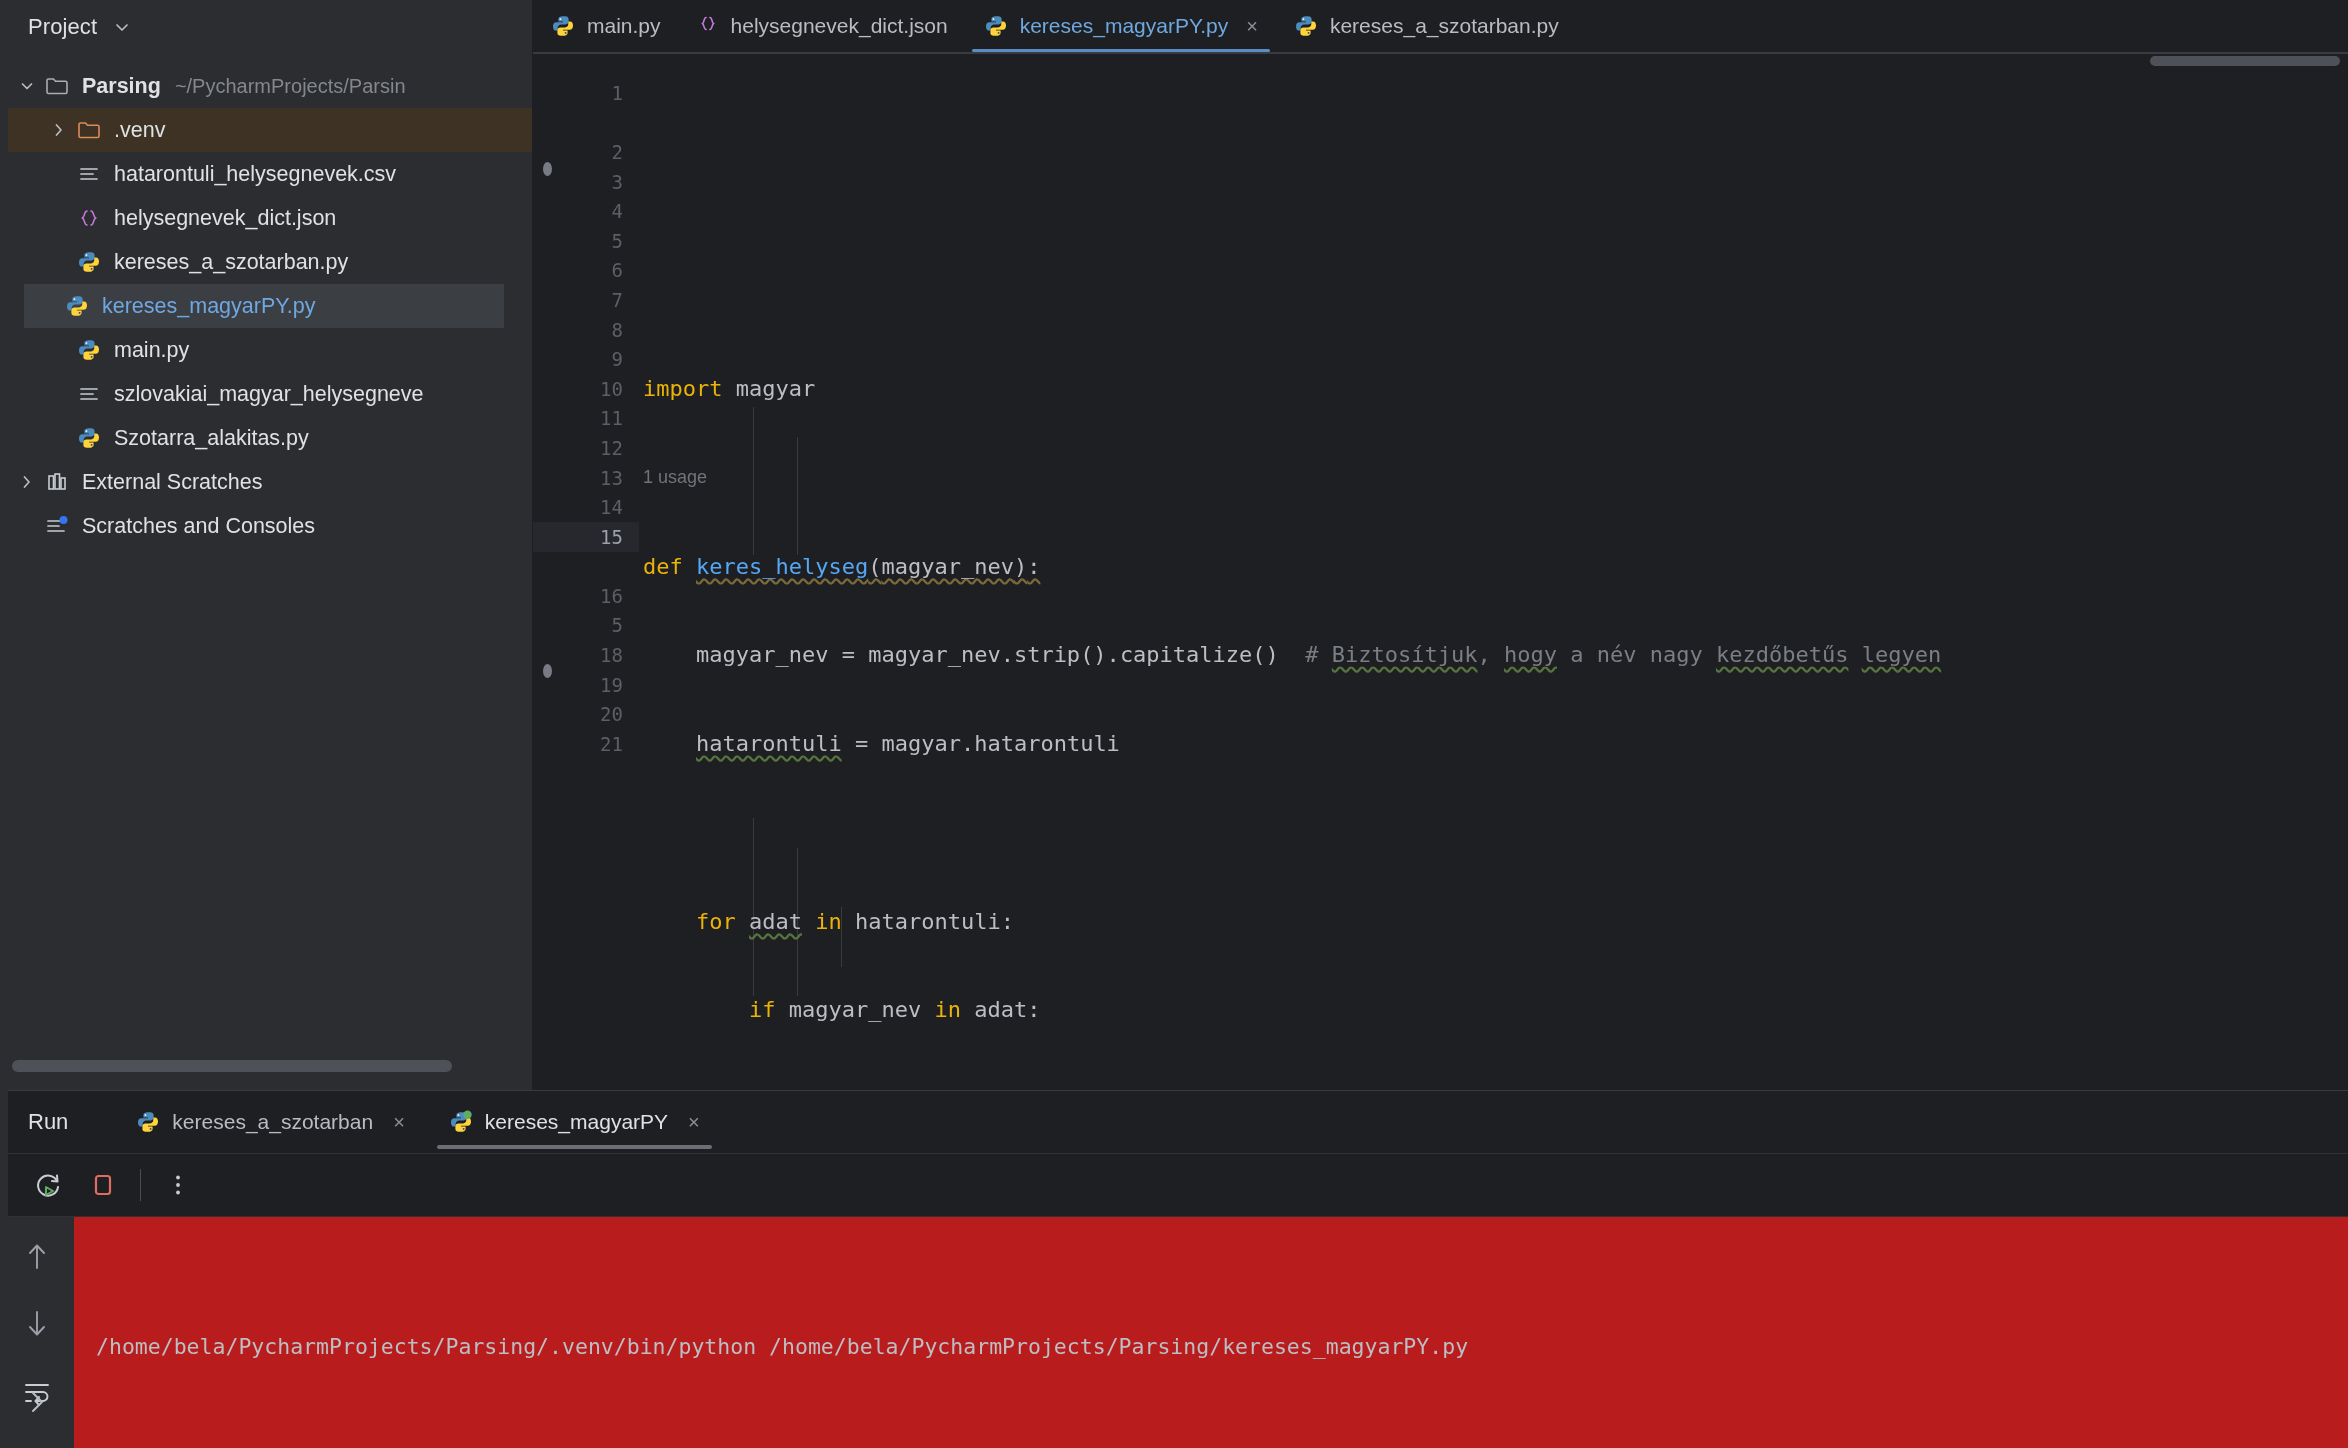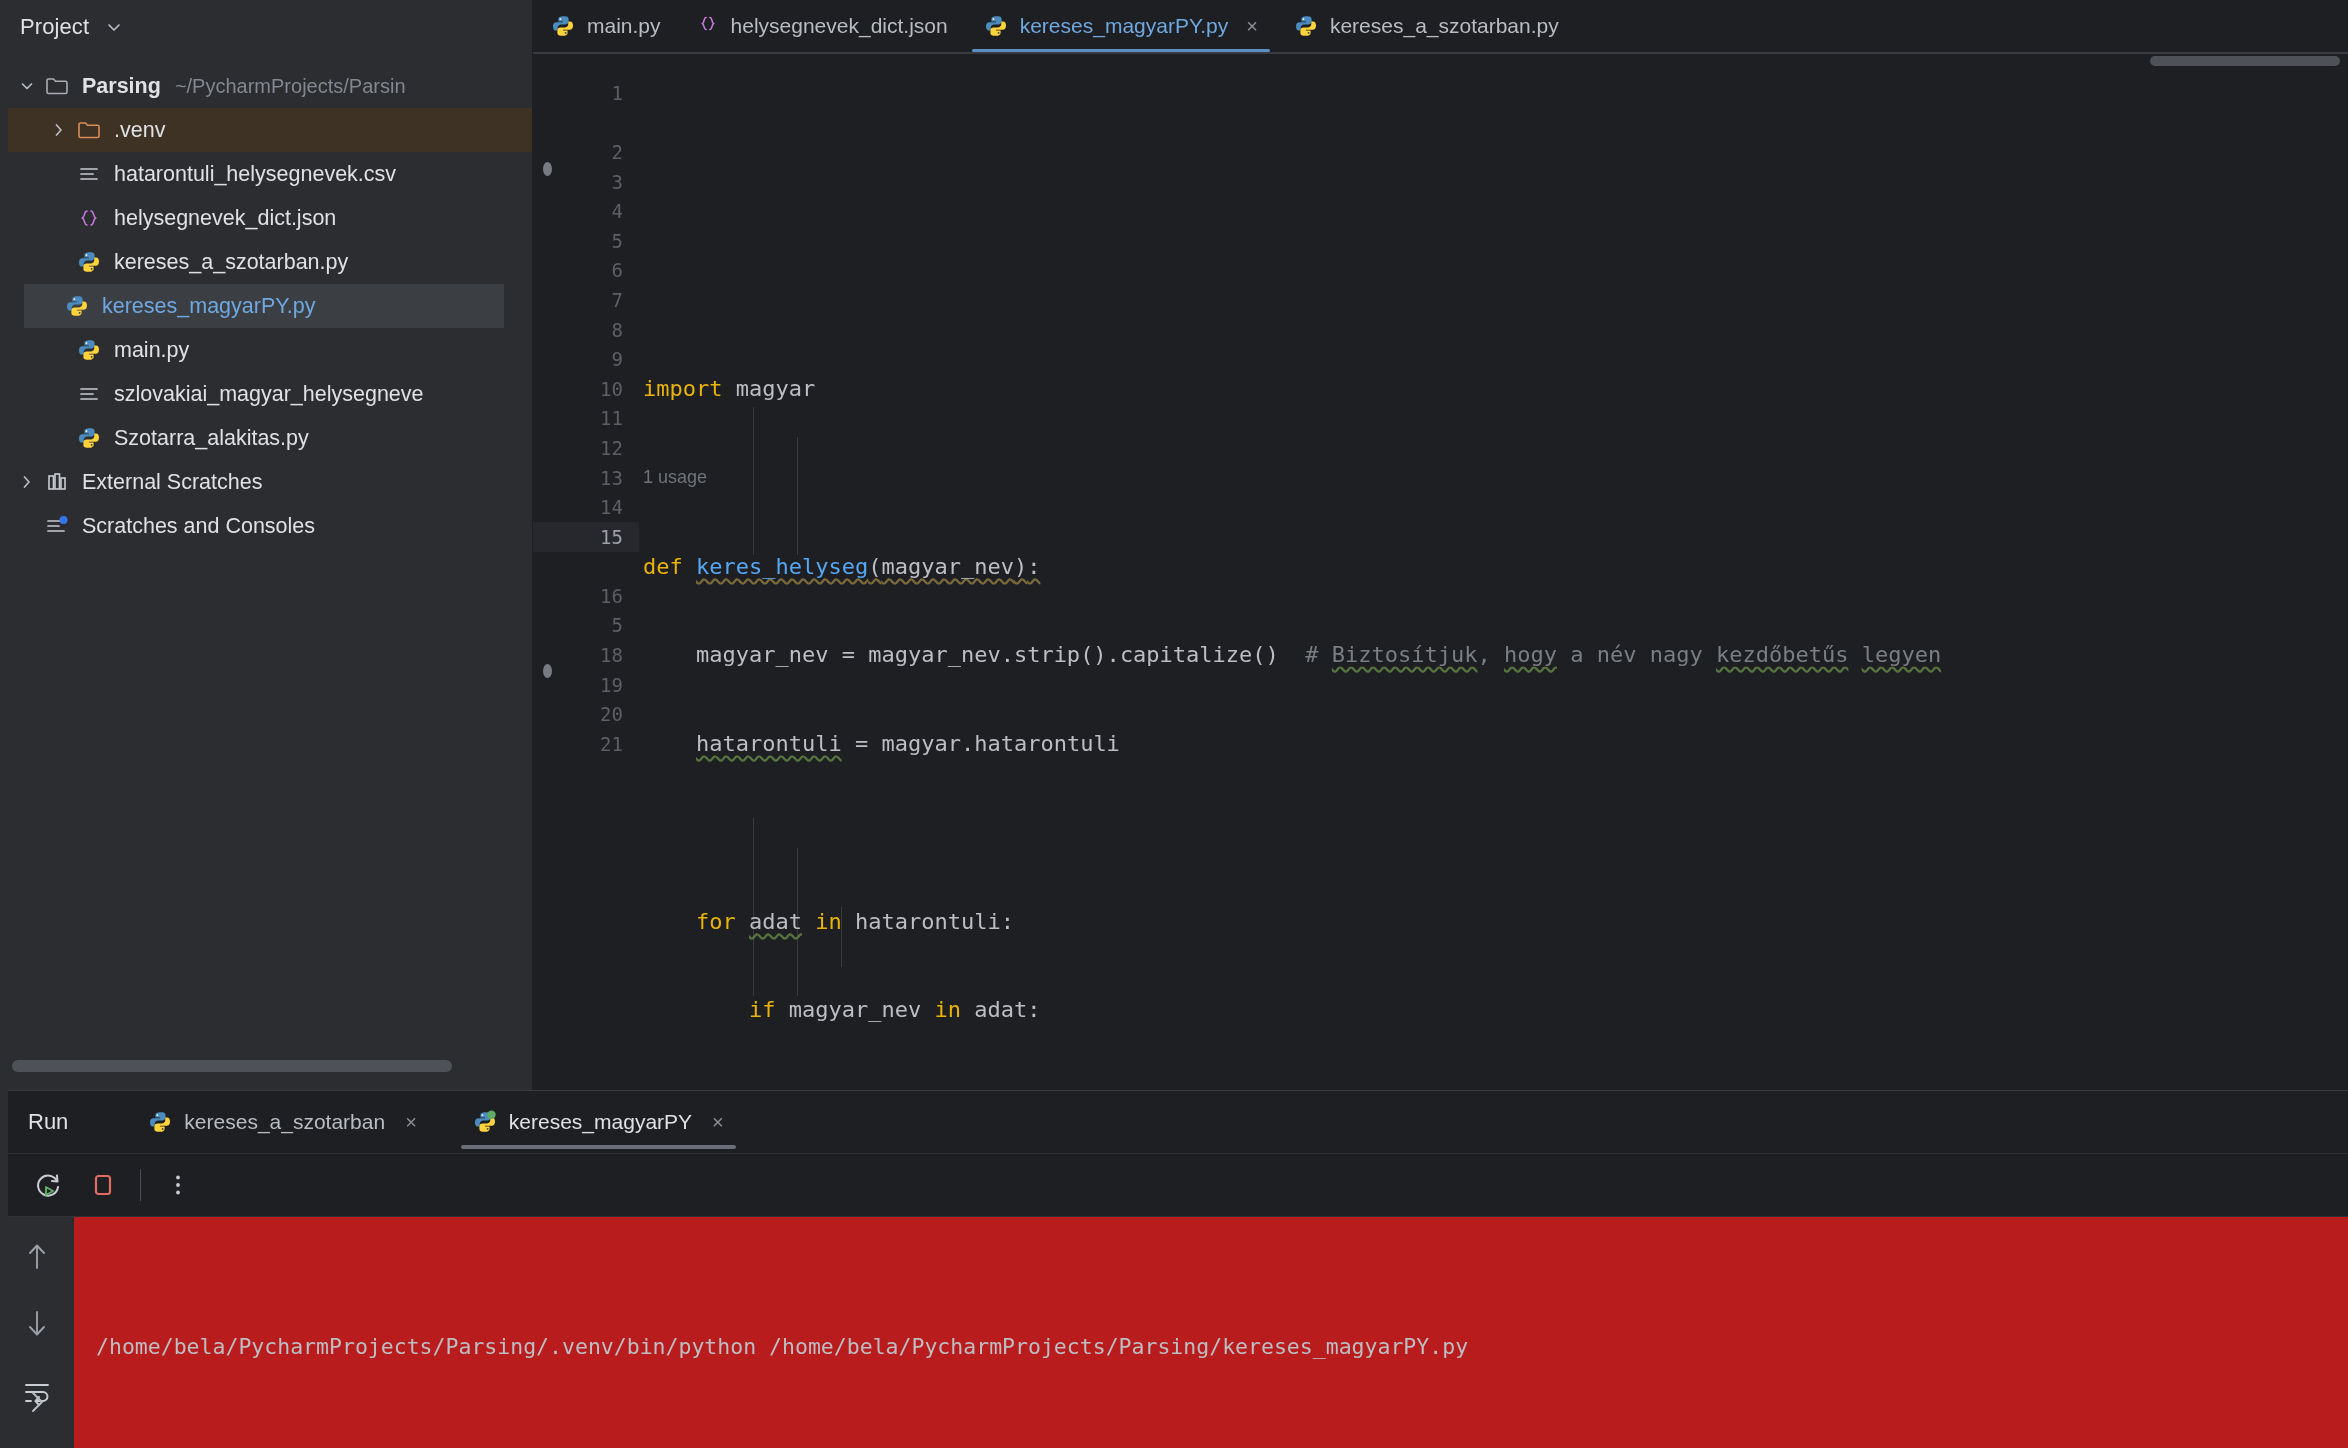--- a/index.html
+++ b/index.html
@@ -13,21 +13,21 @@
   .upper{display:flex;flex-direction:row;height:1090px;width:2348px;}
 
   
   .project-panel{
     width:533px;height:1090px;background:#2b2d30;
     display:flex;flex-direction:column;position:relative;
     border-right:1px solid #1e1f22;
     box-sizing:border-box;
   }
   .project-header{
-    height:54px;display:flex;align-items:center;padding-left:20px;gap:16px;
+    height:54px;display:flex;align-items:center;padding-left:28px;gap:16px;
     flex:0 0 54px;
   }
   .project-header .title{font-size:22px;color:#dfe1e5;letter-spacing:0.1px;}
   .chev-down{width:18px;height:18px;display:inline-block;position:relative;}
   .chev-down svg{display:block;}
   .tree{padding-top:10px;font-size:21px;}
   .tree-row{
     display:flex;align-items:center;height:44px;padding-left:12px;
     white-space:nowrap;position:relative;
   }
@@ -86,21 +86,21 @@
   .ident{color:#bcbec4;}
   .sp{ text-decoration: underline wavy #56743f; text-decoration-skip-ink:none; text-underline-offset:4px;}
   .sp-y{ text-decoration: underline wavy #7a6a3a; text-decoration-skip-ink:none; text-underline-offset:4px;}
   .indent-guide{
     position:absolute;top:0;bottom:0;width:1px;background:#393b40;
   }
   .ed-hscroll{position:absolute;top:4px;right:8px;width:190px;height:10px;background:#4e5157;border-radius:5px;}
 
   
   .run-panel{height:358px;background:#1e1f22;display:flex;flex-direction:column;border-top:1px solid #393b40;}
-  .run-tabs{height:62px;display:flex;align-items:center;gap:12px;padding-left:28px;position:relative;flex:0 0 62px;}
+  .run-tabs{height:62px;display:flex;align-items:center;gap:0;padding-left:28px;position:relative;flex:0 0 62px;}
   .run-title{font-size:22px;color:#dfe1e5;margin-right:46px;}
   .rtab{display:flex;align-items:center;gap:12px;padding:0 22px;height:62px;font-size:21px;color:#b9bcc2;position:relative;}
   .rtab.active{color:#dfe1e5;}
   .rtab.active:after{content:"";position:absolute;left:10px;right:10px;bottom:4px;height:4px;background:#6b6e76;border-radius:3px;}
   .rtab .close{color:#8c8f96;font-size:20px;margin-left:8px;}
   .run-toolbar{height:62px;display:flex;align-items:center;padding-left:22px;gap:0;border-top:1px solid #2f3135;flex:0 0 62px;}
   .tbtn{width:54px;height:54px;display:flex;align-items:center;justify-content:center;}
   .tsep{width:1px;height:32px;background:#4a4d53;margin:0 10px;}
   .console-area{flex:1;display:flex;flex-direction:row;border-top:1px solid #2f3135;min-height:0;}
   .console-gutter{width:74px;flex:0 0 74px;background:#2b2d30;display:flex;flex-direction:column;align-items:center;padding-top:22px;gap:34px;position:relative;}

